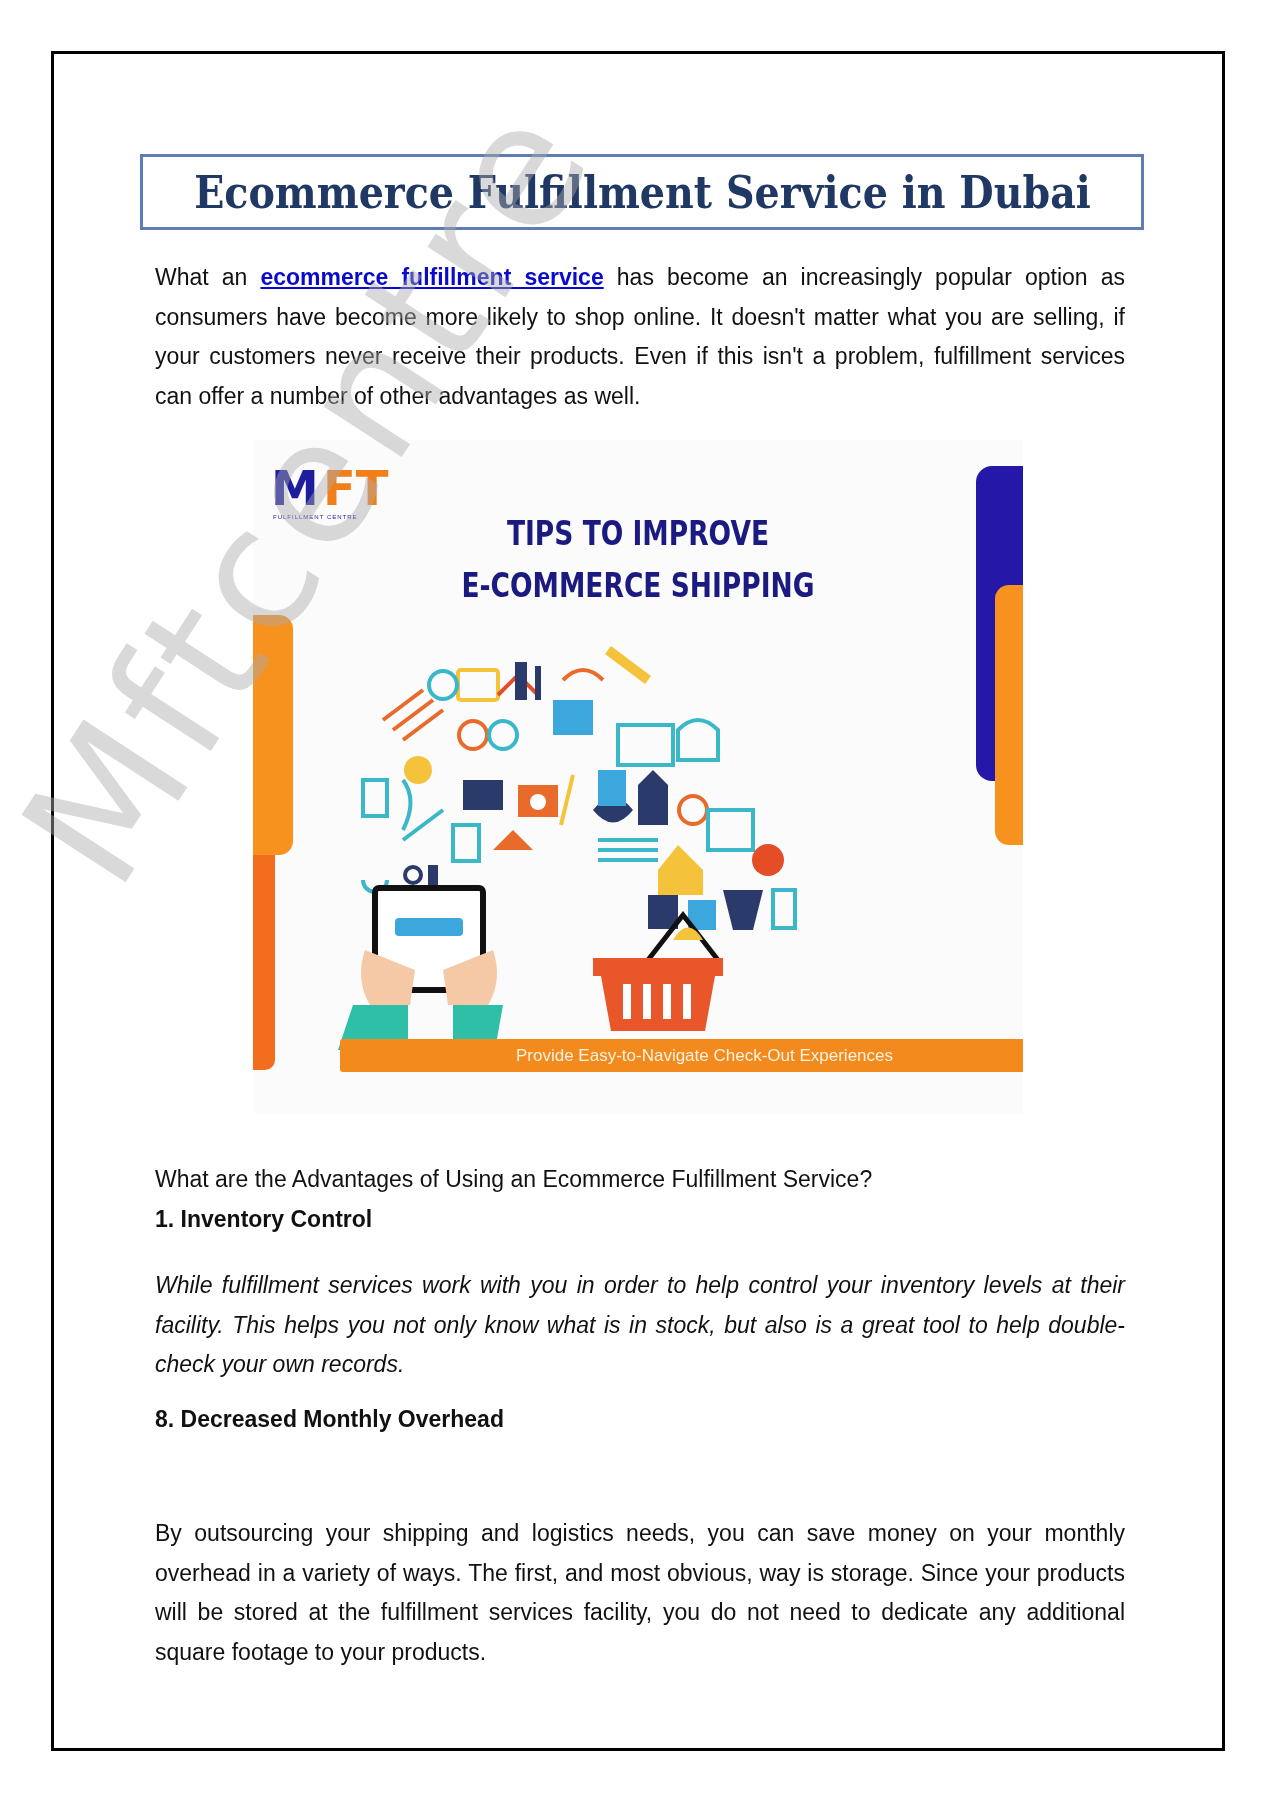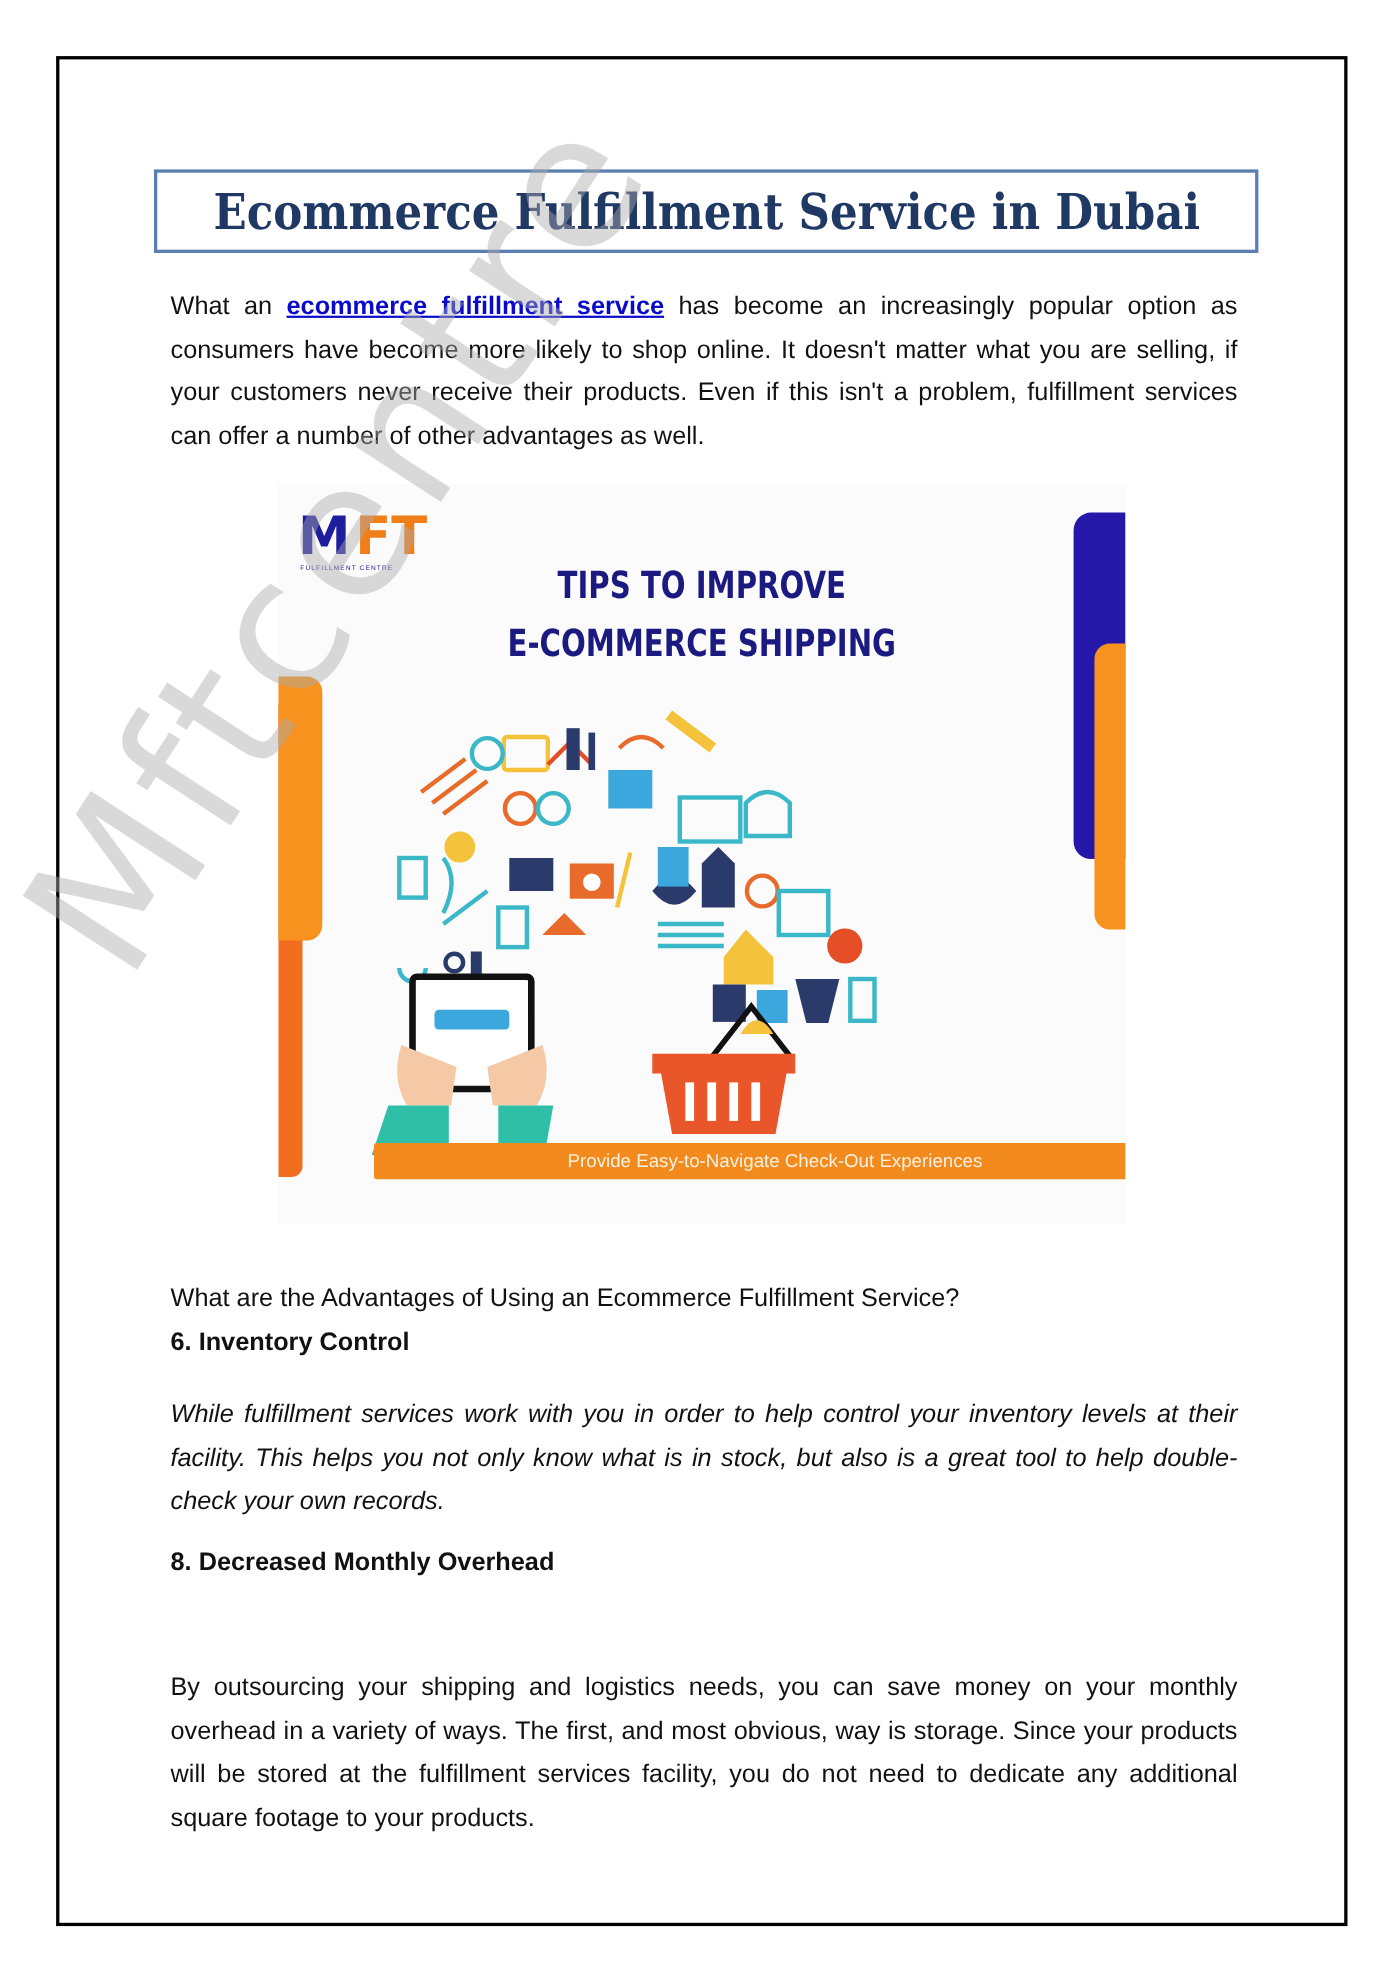--- a/index.html
+++ b/index.html
@@ -173,19 +173,19 @@
       <rect x="410" y="544" width="8" height="35" fill="#fff"></rect>
       <rect x="430" y="544" width="8" height="35" fill="#fff"></rect>
     </g>
   </svg>
 
   <div class="banner">Provide Easy-to-Navigate Check-Out Experiences</div>
 </div>
 
 <div class="para" style="top:1146px;margin-top:14px;">What are the Advantages of Using an Ecommerce Fulfillment Service?</div>
 
-<div class="heading" style="top:1206px;">6. Inventory Control</div>
+<div class="heading" style="top:1206px;">1. Inventory Control</div>
 <div class="para" style="top:1266px;font-style:italic;">While fulfillment services work with you in order to help control your inventory levels at their facility. This helps you not only know what is in stock, but also is a great tool to help double-check your own records.</div>
 
 <div class="heading" style="top:1406px;">8. Decreased Monthly Overhead</div>
 <div class="para" style="top:1466px;margin-top:48px;">By outsourcing your shipping and logistics needs, you can save money on your monthly overhead in a variety of ways. The first, and most obvious, way is storage. Since your products will be stored at the fulfillment services facility, you do not need to dedicate any additional square footage to your products.</div>
 
 <div class="watermark">Mftcentre</div>
 
 </body></html>

